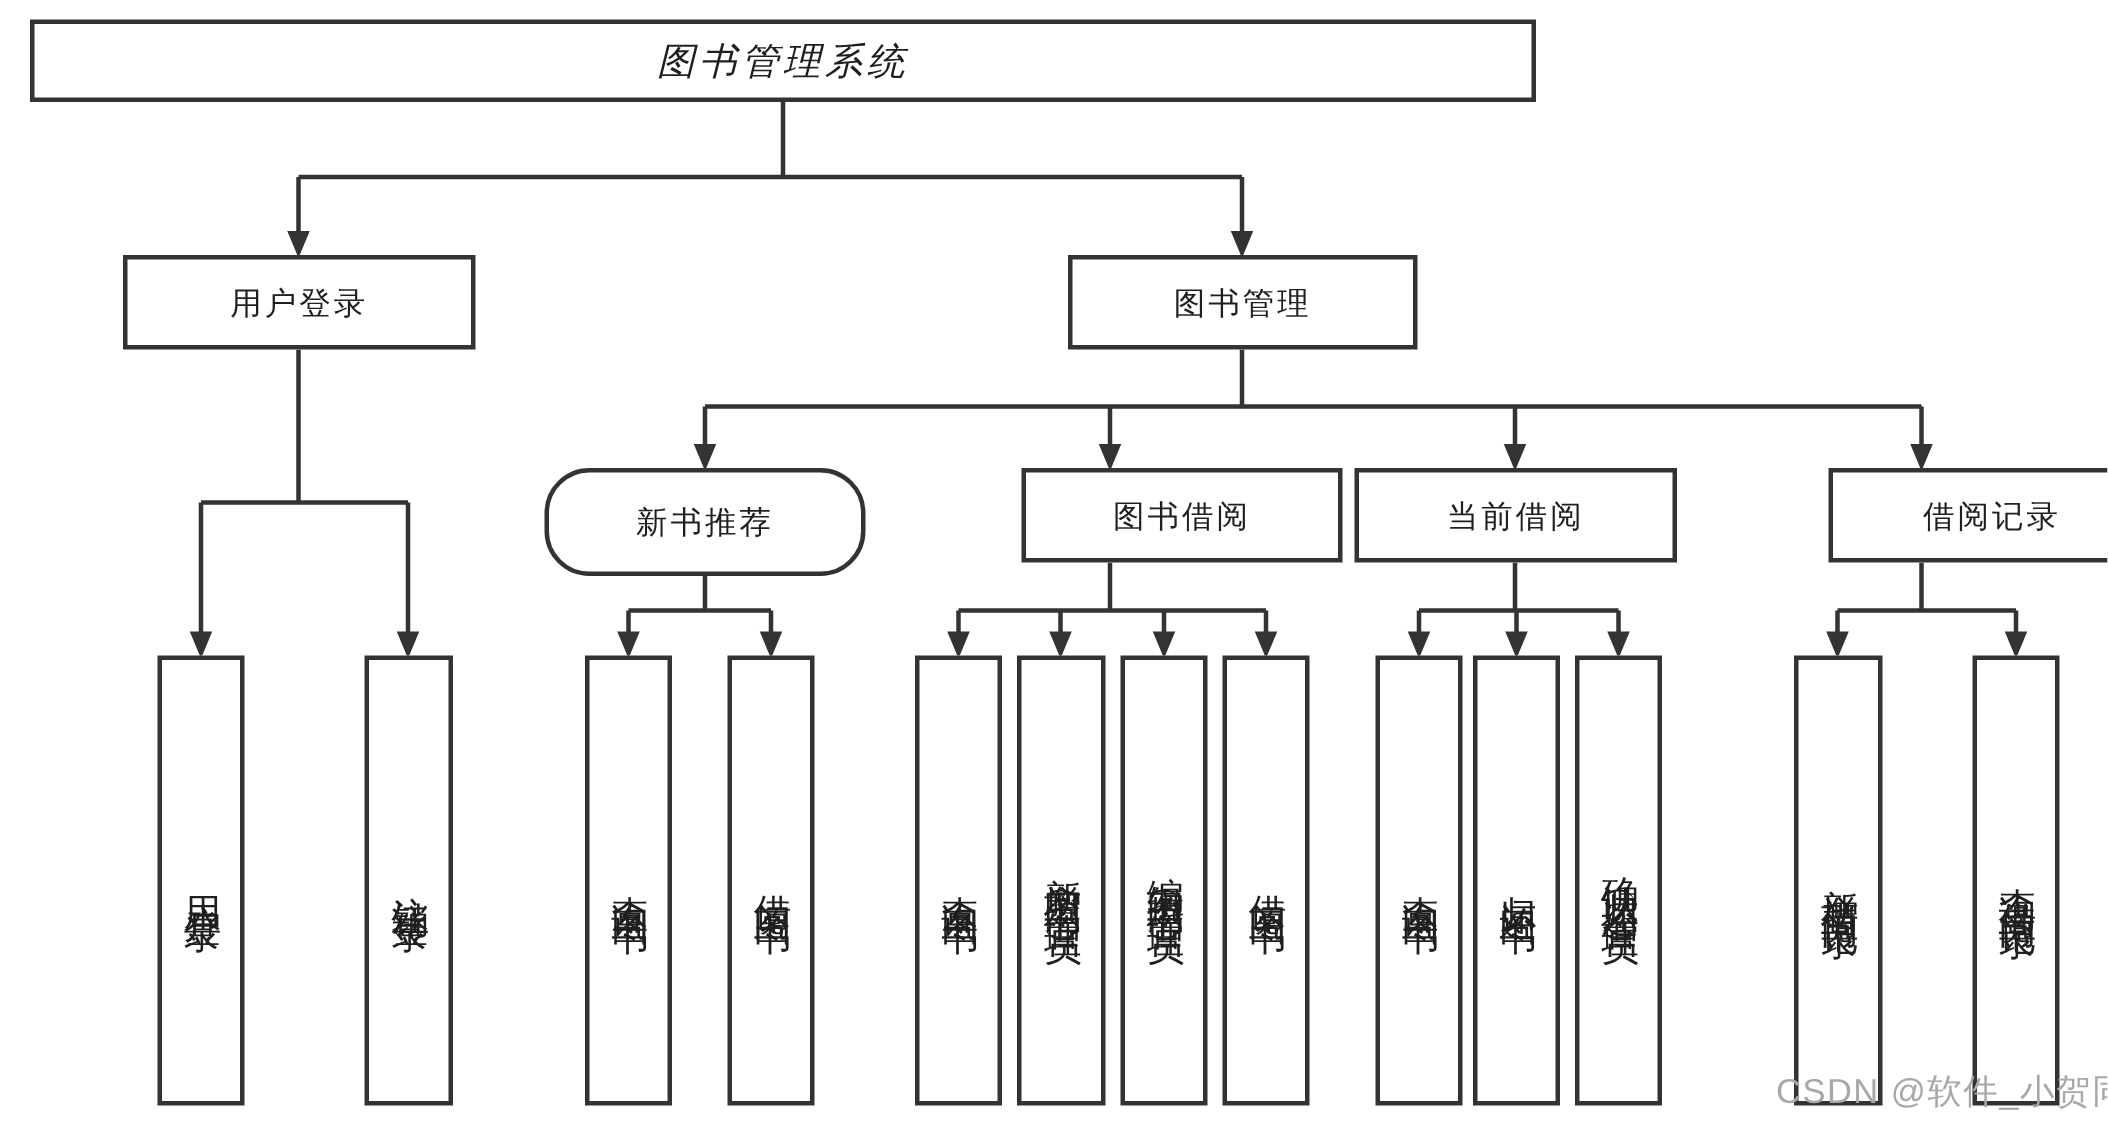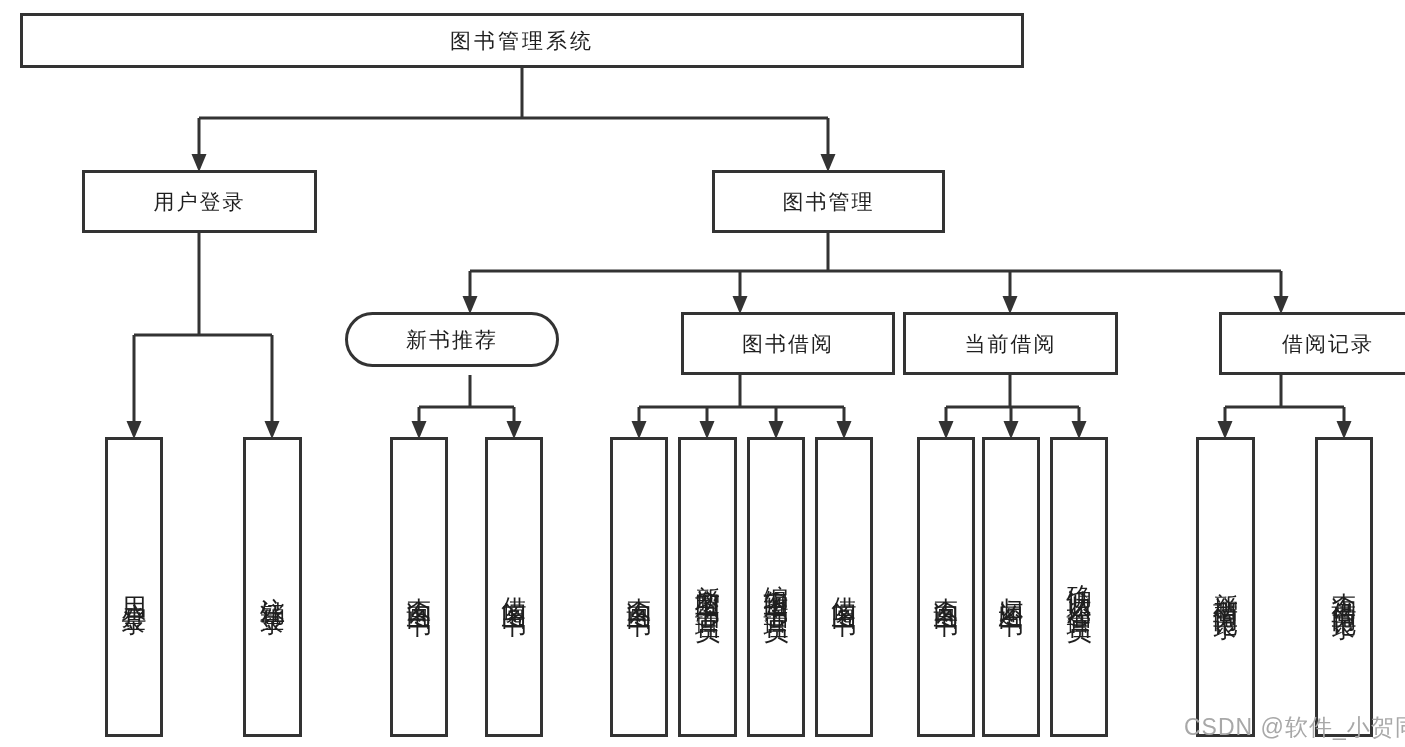--- a/index.html
+++ b/index.html
@@ -9,21 +9,21 @@
   .node{
     position:absolute;
     box-sizing:border-box;
     border:3px solid var(--stroke,#333);
     background:#fff;
     display:flex;align-items:center;justify-content:center;
     color:var(--ink,#1f1f1f);
     z-index:2;
   }
   .hbox{font-size:21px;letter-spacing:2px;}
-  .root{font-size:21px;letter-spacing:3px;}
+  .root{font-size:25px;letter-spacing:3px;font-style:italic;}
   .vbox span{
     writing-mode:vertical-rl;
     text-orientation:mixed;
     font-size:25px;
     letter-spacing:5px;
     line-height:1;
     white-space:nowrap;
   }
   .watermark{
     position:absolute;
@@ -84,21 +84,21 @@
     <span>图书管理系统</span>
   </div>
 
   <div class="node hbox" style="left:82px;top:170px;width:235px;height:63px;">
     <span>用户登录</span>
   </div>
   <div class="node hbox" style="left:712px;top:170px;width:233px;height:63px;">
     <span>图书管理</span>
   </div>
 
-  <div class="node hbox" style="left:345px;top:312px;width:214px;height:55px;border-radius:30px;">
+  <div class="node hbox" style="left:363px;top:312px;width:214px;height:72px;border-radius:30px;">
     <span>新书推荐</span>
   </div>
   <div class="node hbox" style="left:633px;top:312px;width:214px;height:63px;margin-left:48px;">
     <span>图书借阅</span>
   </div>
   <div class="node hbox" style="left:903px;top:312px;width:215px;height:63px;text-align:center;">
     <span>当前借阅</span>
   </div>
   <div class="node hbox" style="left:1172px;top:312px;width:218px;height:63px;margin-left:47px;">
     <span>借阅记录</span>

